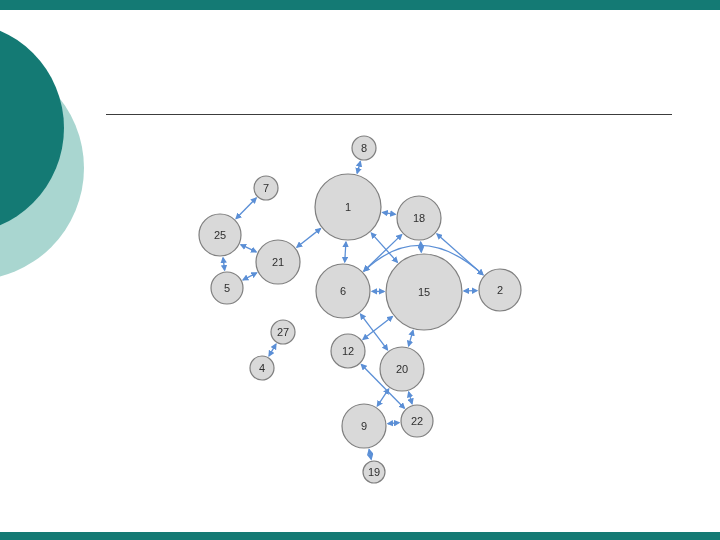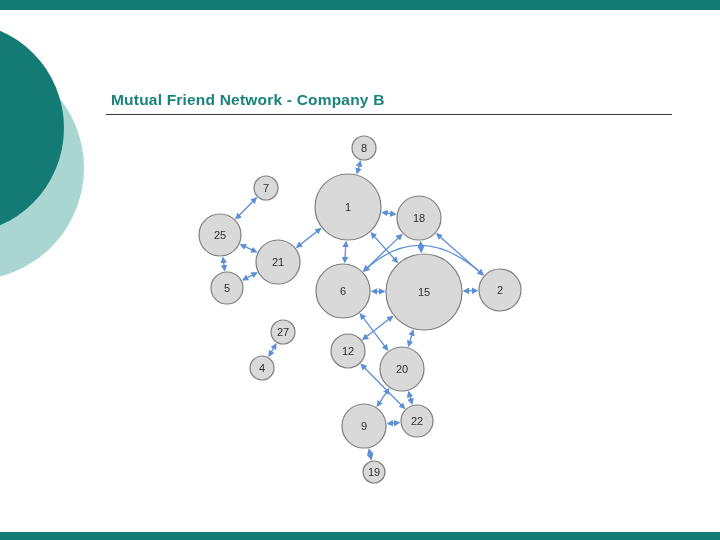--- a/index.html
+++ b/index.html
@@ -20,21 +20,20 @@
   #graph{position:absolute;left:0;top:0;}
   #graph text{font-family:"Liberation Sans",sans-serif;}
 </style>
 </head>
 <body>
 
 <div class="slide" style="background: rgb(255, 255, 255);">
   <div class="deco light" style="background: rgb(169, 214, 208);"></div>
   <div class="deco dark" style="background: rgb(20, 122, 116);"></div>
   <div class="top-bar" style="background: rgb(20, 122, 116);"></div>
-  <div class="title" style="color: rgb(26, 131, 124);">Mutual Friend Network - Company B</div>
   <div class="title-rule" style="background: rgb(60, 60, 60);"></div>
   <svg id="graph" width="720" height="540" viewBox="0 0 720 540">
       <defs>
         <marker id="arrow-end" viewBox="0 0 10 10" refX="8" refY="5" markerWidth="5" markerHeight="5" orient="auto">
           <path d="M0,0 L10,5 L0,10 z" fill="#5b8fd6"></path>
         </marker>
         <marker id="arrow-start" viewBox="0 0 10 10" refX="8" refY="5" markerWidth="5" markerHeight="5" orient="auto-start-reverse">
           <path d="M0,0 L10,5 L0,10 z" fill="#5b8fd6"></path>
         </marker>
       </defs>

